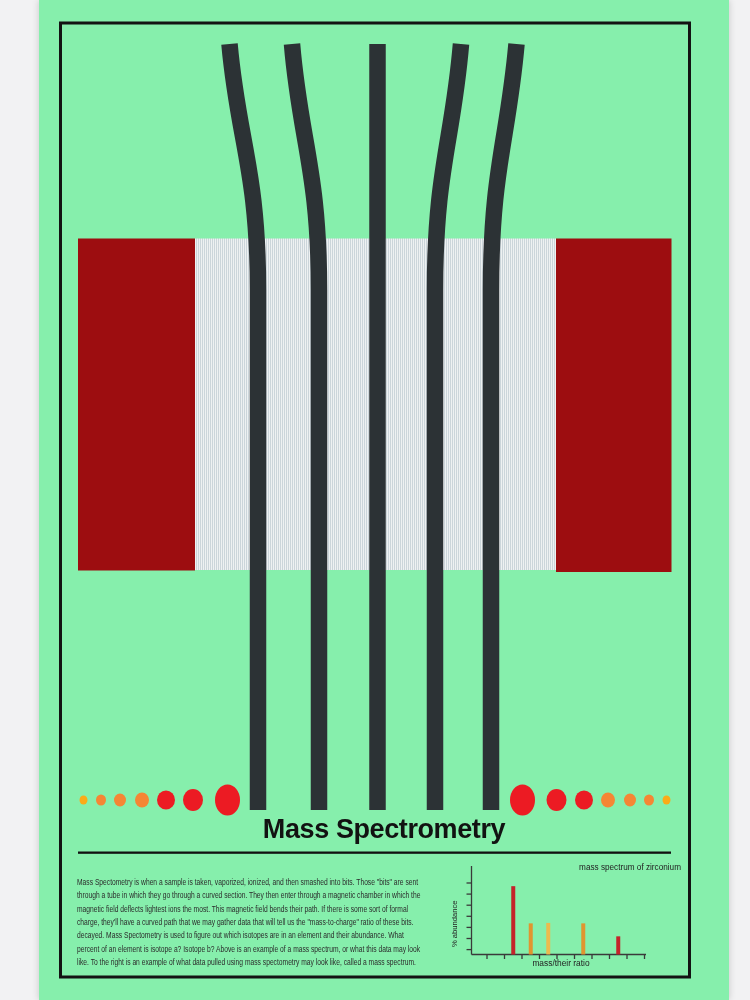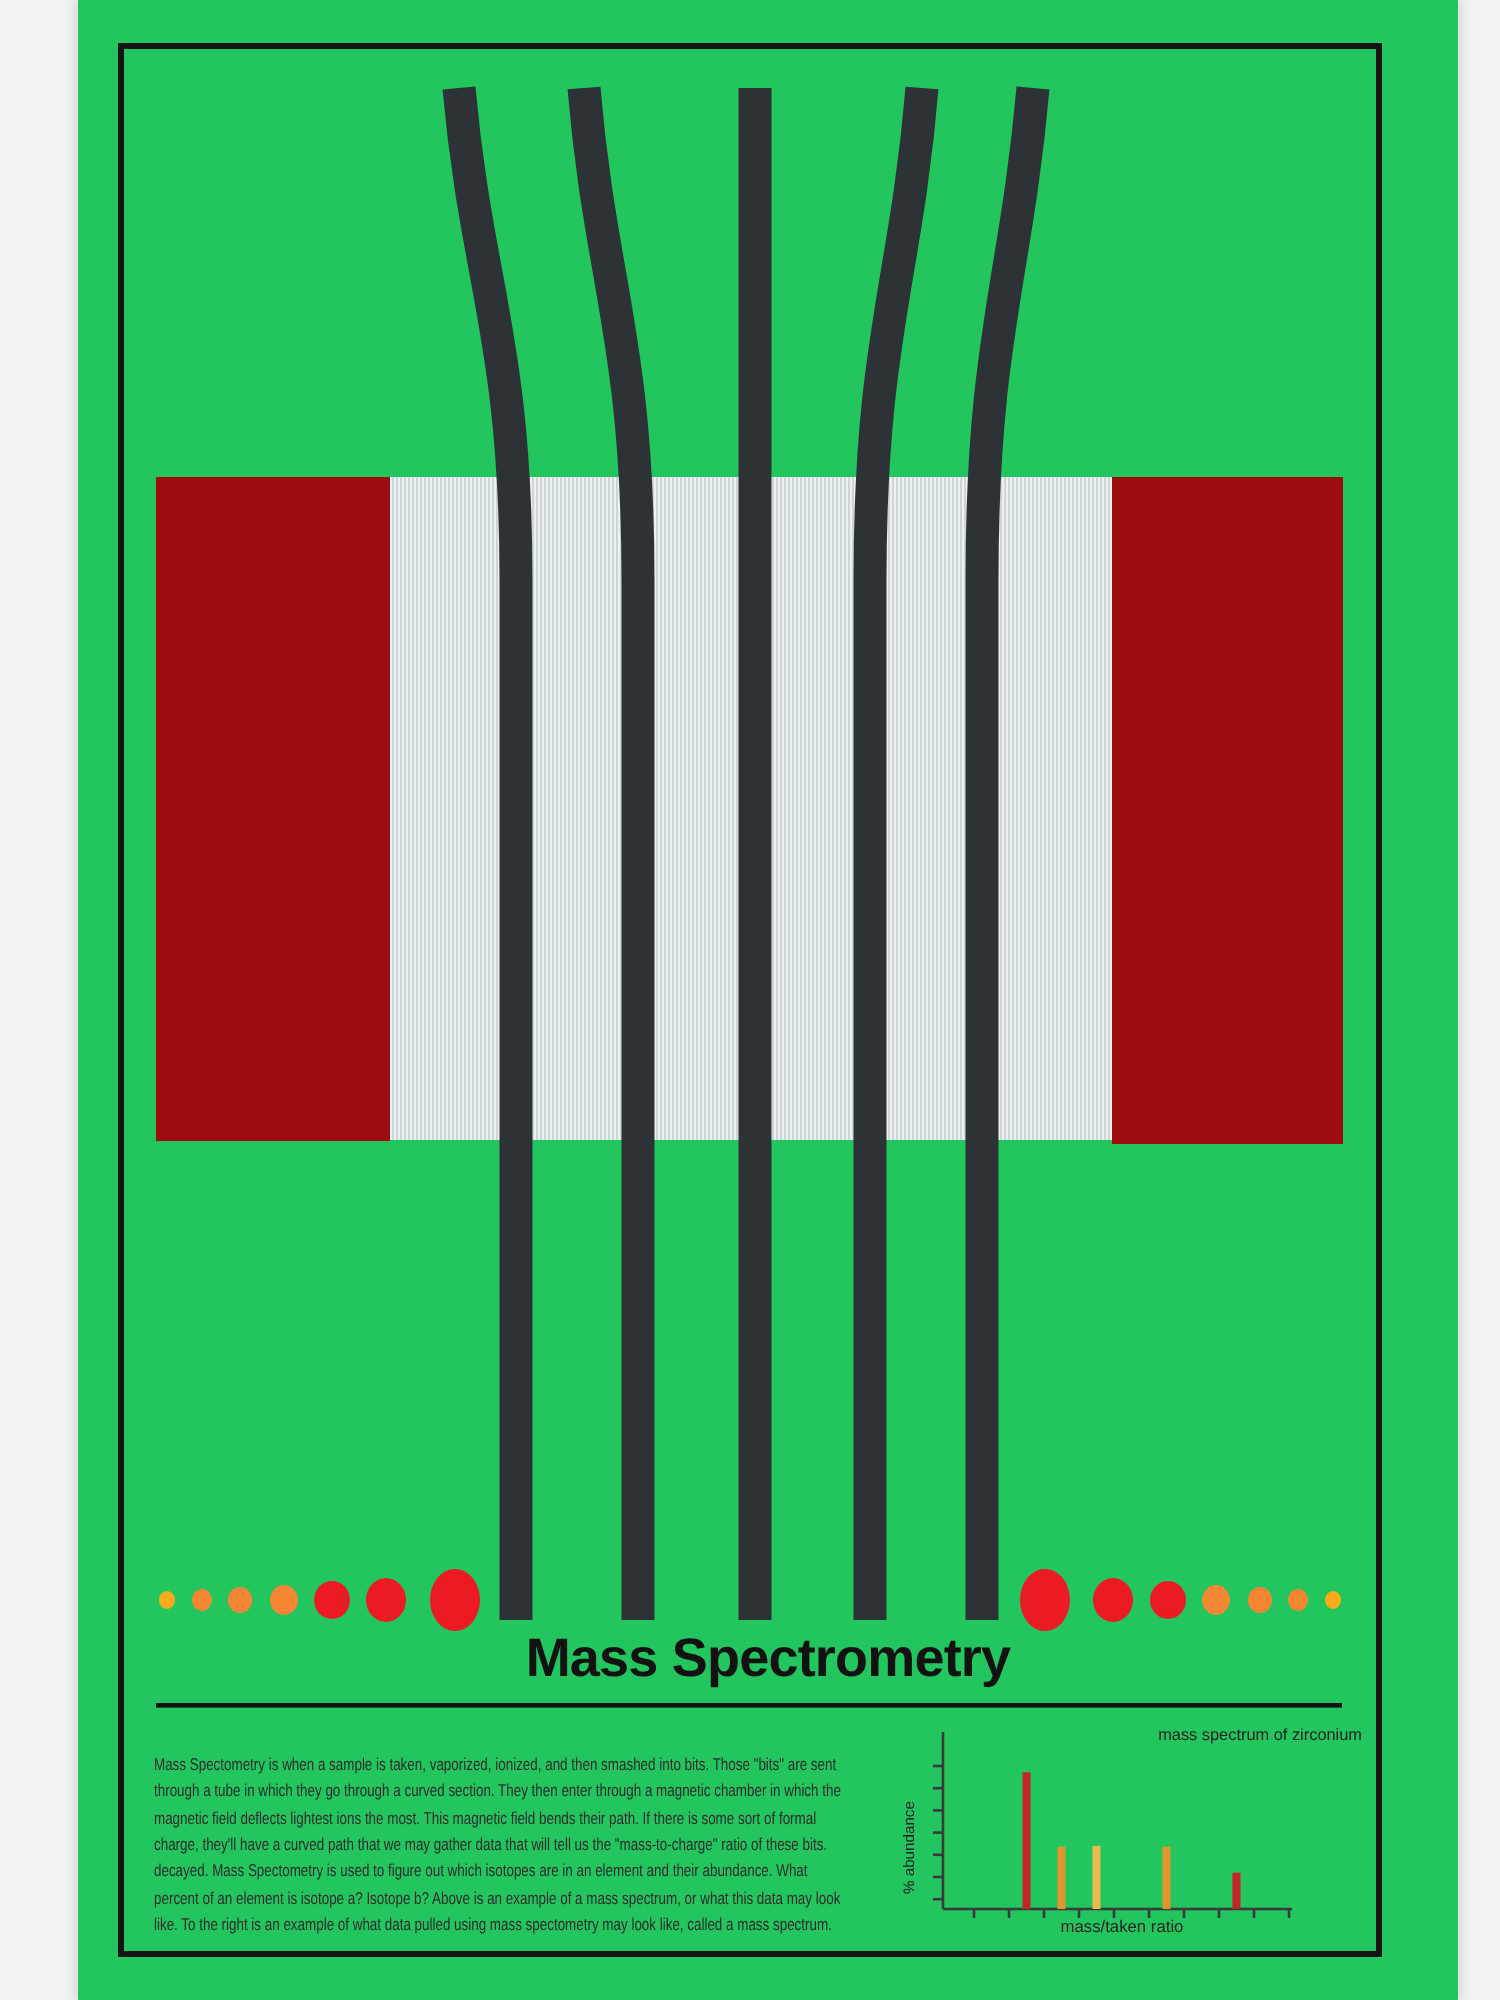--- a/index.html
+++ b/index.html
@@ -1,18 +1,18 @@
 <!DOCTYPE html>
 <html><head>
 <meta charset="utf-8">
 <style>
   html,body{margin:0;padding:0;}
   body{background:#e9e9ea;font-family:"Liberation Sans",sans-serif;}
   .stage{position:relative;width:750px;height:1000px;background:#f2f2f3;overflow:hidden;}
-  .poster{position:absolute;left:39px;top:0;width:690px;height:1000px;background:#22c55e;
+  .poster{position:absolute;left:39px;top:0;width:690px;height:1000px;background:#86efac;
           box-shadow:0 0 7px rgba(0,0,0,0.18);}
   .art{position:absolute;left:-39px;top:0;width:750px;height:1000px;display:block;}
   .poster-title{position:absolute;left:0;top:814px;width:690px;text-align:center;
       font-size:27px;font-weight:700;letter-spacing:-0.4px;color:#121212;}
   .body-text{position:absolute;left:38px;top:876px;width:470px;
       font-size:8.6px;line-height:13.35px;color:#2b2b2b;
       transform:scale(0.78,1);transform-origin:left top;}
   .body-text div{white-space:nowrap;}
   .chart-title{position:absolute;left:402px;top:863px;width:240px;text-align:right;
       font-size:8.2px;color:#222;}
@@ -107,16 +107,16 @@
       <div>through a tube in which they go through a curved section. They then enter through a magnetic chamber in which the</div>
       <div>magnetic field deflects lightest ions the most. This magnetic field bends their path. If there is some sort of formal</div>
       <div>charge, they'll have a curved path that we may gather data that will tell us the "mass-to-charge" ratio of these bits.</div>
       <div>decayed. Mass Spectometry is used to figure out which isotopes are in an element and their abundance. What</div>
       <div>percent of an element is isotope a? Isotope b? Above is an example of a mass spectrum, or what this data may look</div>
       <div>like. To the right is an example of what data pulled using mass spectometry may look like, called a mass spectrum.</div>
     </div>
 
     <div class="chart-title">mass spectrum of zirconium</div>
     <div class="chart-ylabel">% abundance</div>
-    <div class="chart-xlabel">mass/taken ratio</div>
+    <div class="chart-xlabel">mass/their ratio</div>
 
   </div>
 </div>
 
 </body></html>

